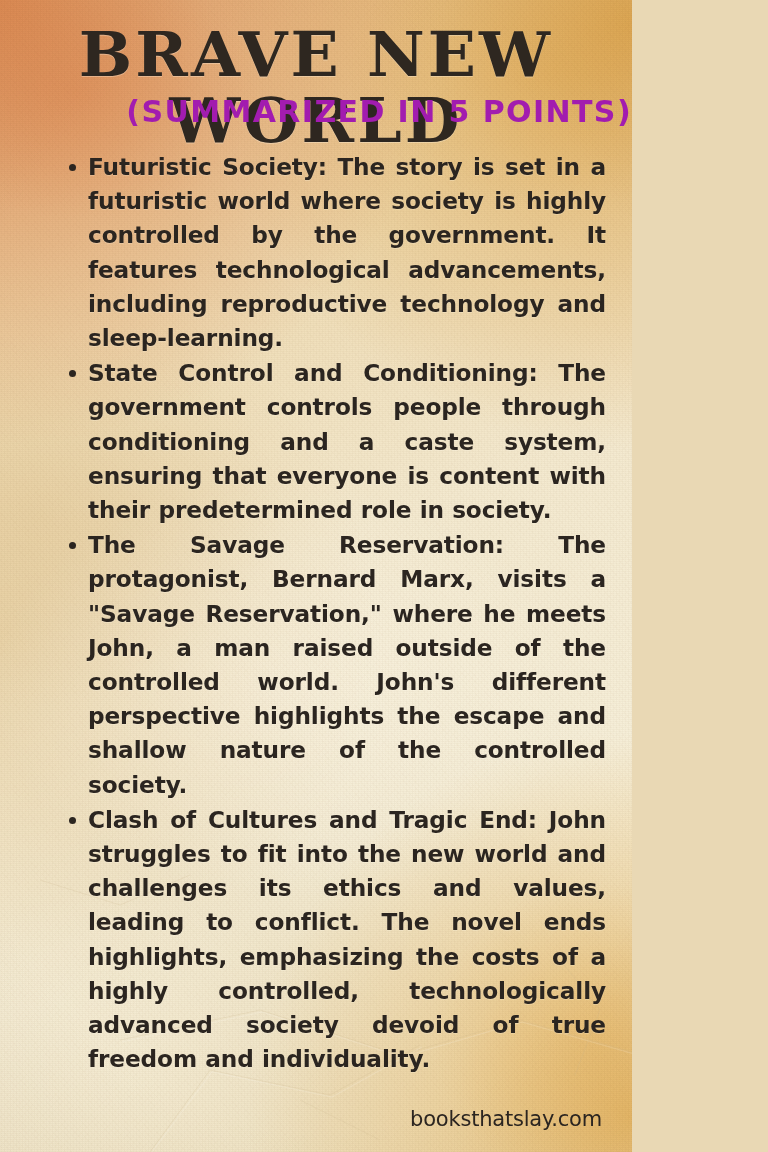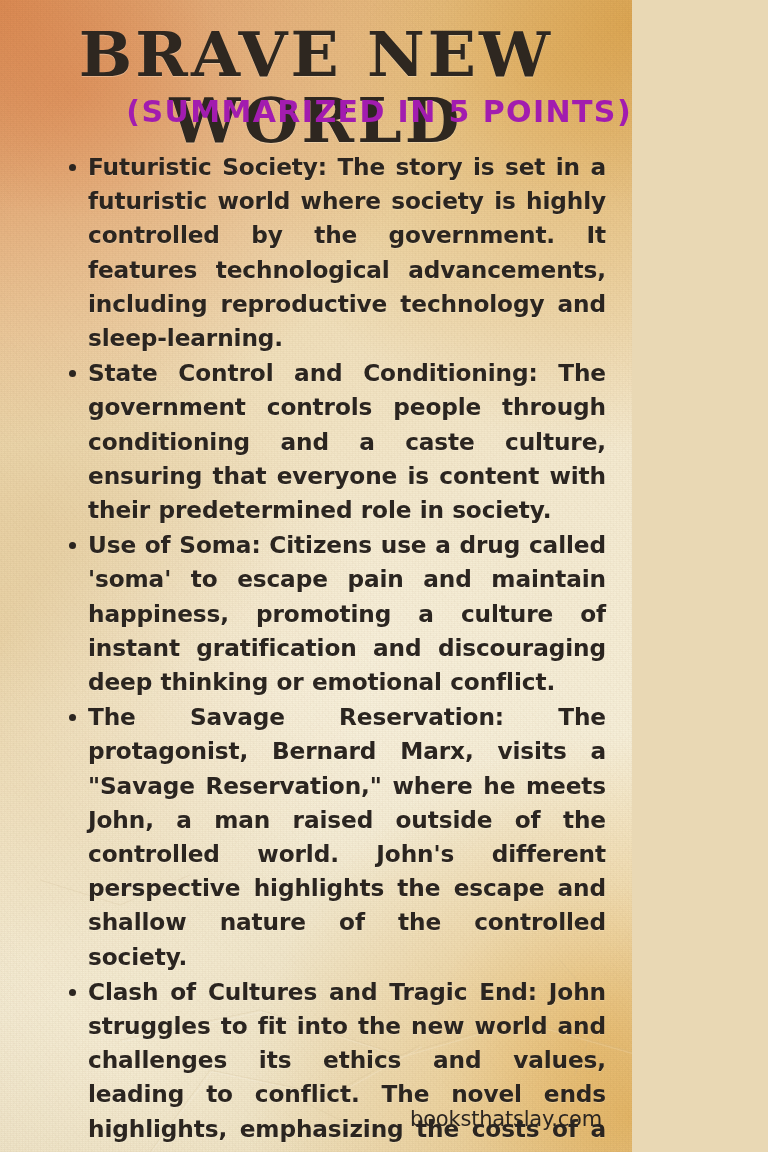--- a/index.html
+++ b/index.html
@@ -186,24 +186,21 @@
 
     <h1 class="title">BRAVE NEW WORLD</h1>
 
     <h2 class="subtitle">(SUMMARIZED IN 5 POINTS)</h2>
 
     <ul class="points">
       <li class="point">
         <span>Futuristic Society: The story is set in a futuristic world where society is highly controlled by the government. It features technological advancements, including reproductive technology and sleep-learning.</span>
       </li>
       <li class="point">
-        <span>State Control and Conditioning: The government controls people through conditioning and a caste culture, ensuring that everyone is content with their predetermined role in society.</span>
-      </li>
-      <li class="point">
-        <span>Use of Soma: Citizens use a drug called 'soma' to escape pain and maintain happiness, promoting a culture of instant gratification and discouraging deep thinking or emotional conflict.</span>
+        <span>State Control and Conditioning: The government controls people through conditioning and a caste system, ensuring that everyone is content with their predetermined role in society.</span>
       </li>
       <li class="point">
         <span>The Savage Reservation: The protagonist, Bernard Marx, visits a "Savage Reservation," where he meets John, a man raised outside of the controlled world. John's different perspective highlights the escape and shallow nature of the controlled society.</span>
       </li>
       <li class="point">
         <span>Clash of Cultures and Tragic End: John struggles to fit into the new world and challenges its ethics and values, leading to conflict. The novel ends highlights, emphasizing the costs of a highly controlled, technologically advanced society devoid of true freedom and individuality.</span>
       </li>
     </ul>
 
     <div class="footer">booksthatslay.com</div>

